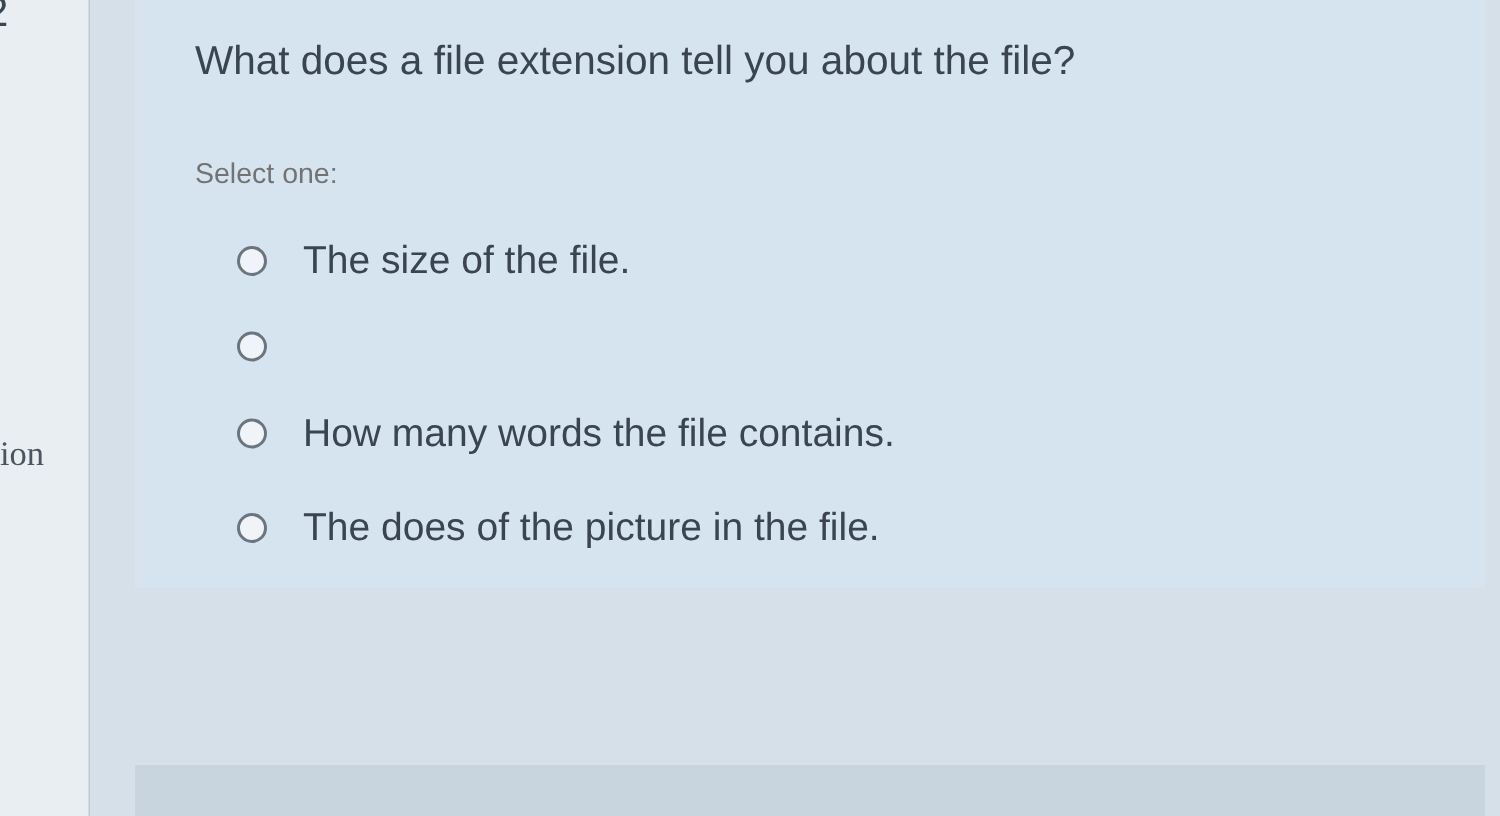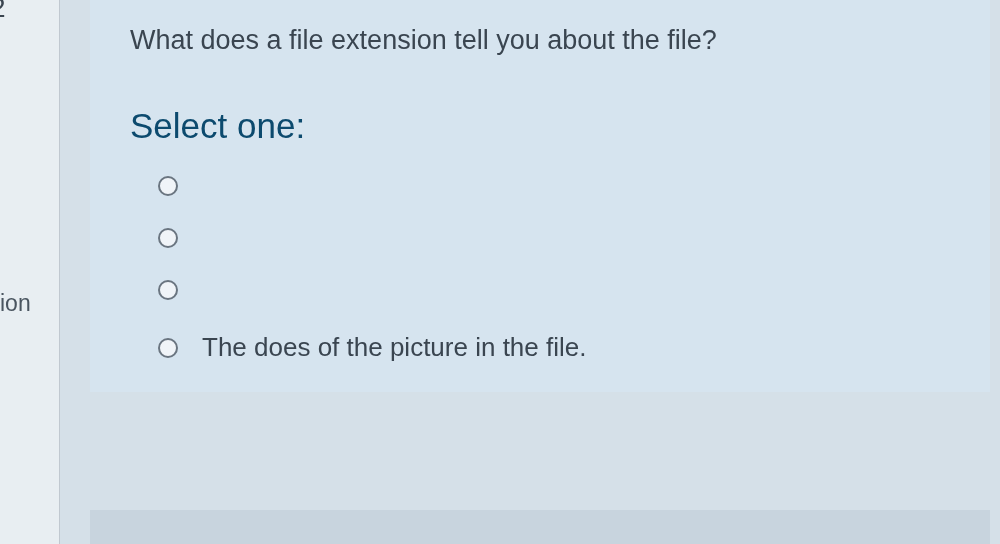--- a/index.html
+++ b/index.html
@@ -31,39 +31,40 @@
       font-size: 28px;
       color: #3a4550;
       font-weight: 400;
     }
     .left-label {
       position: absolute;
       top: 290px;
       left: 0;
       font-size: 23px;
       color: #4a5560;
+      font-family: Liberation Serif, serif;
     }
     .question-card {
       position: absolute;
       left: 90px;
       top: 0;
       width: 900px;
       height: 392px;
       background: #d6e4ef;
       padding: 25px 40px 20px 40px;
     }
     .question-text {
       font-size: 27px;
       color: #3a4550;
       font-weight: 400;
       margin-bottom: 50px;
     }
     .select-label {
-      font-size: 35px;
-      color: #0c4a6e;
+      font-size: 19px;
+      color: #737373;
       margin-bottom: 30px;
     }
     .options {
       padding-left: 28px;
     }
     .option {
       display: flex;
       align-items: center;
       margin-bottom: 32px;
     }
@@ -97,26 +98,28 @@
   <div class="left-num">2</div>
   <div class="left-label">ion</div>
 </div>
 
 <div class="question-card">
   <div class="question-text">What does a file extension tell you about the file?</div>
   <div class="select-label">Select one:</div>
   <div class="options">
     <div class="option">
       <div class="radio"></div>
+      <div class="option-text">The size of the file.</div>
     </div>
     <div class="option">
       <div class="radio"></div>
     </div>
     <div class="option">
       <div class="radio"></div>
+      <div class="option-text">How many words the file contains.</div>
     </div>
     <div class="option">
       <div class="radio"></div>
       <div class="option-text">The does of the picture in the file.</div>
     </div>
   </div>
 </div>
 
 <div class="bottom-strip"></div>
 

